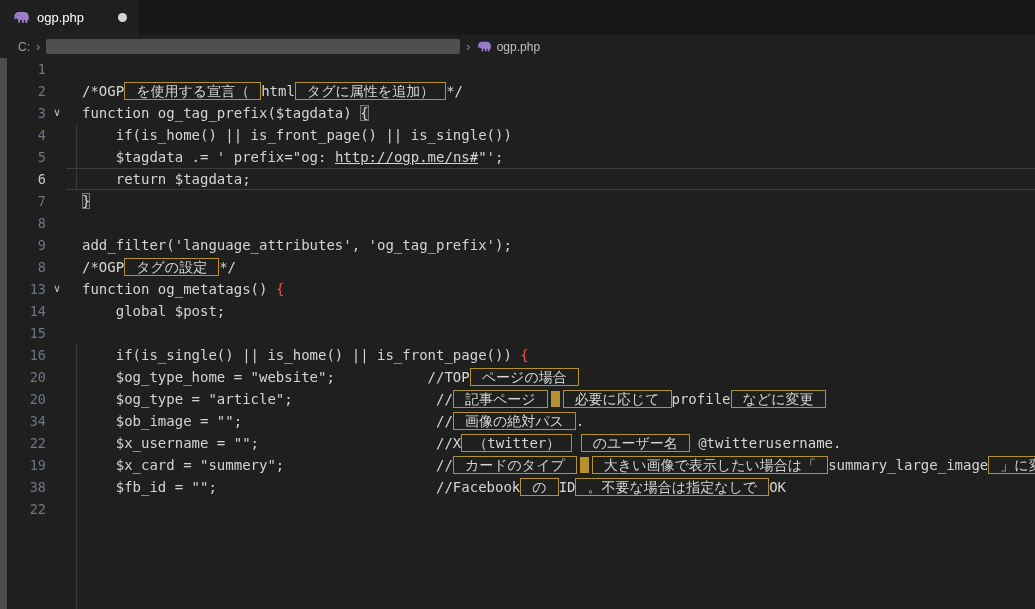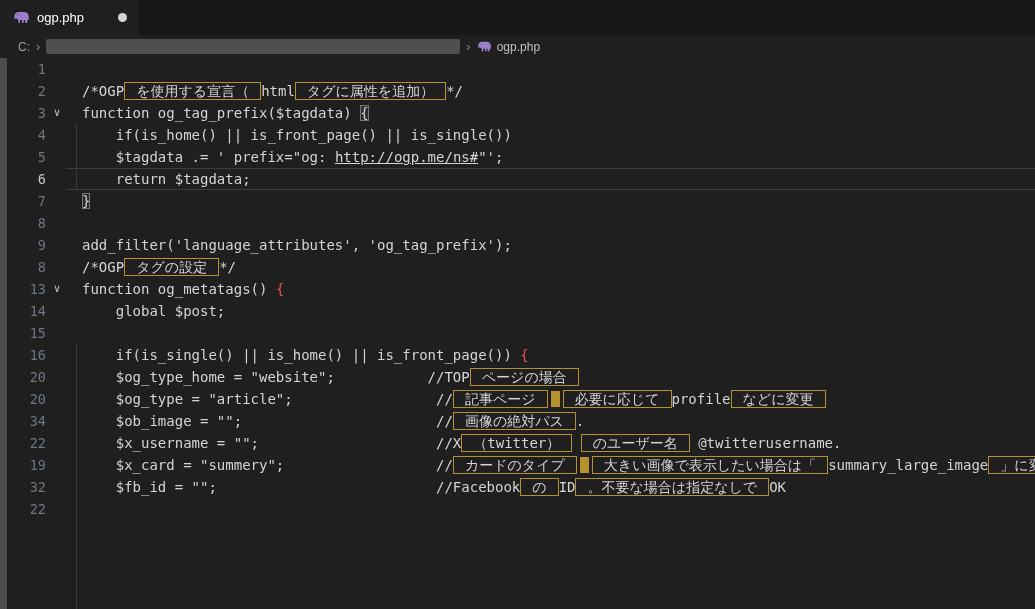--- a/index.html
+++ b/index.html
@@ -94,16 +94,16 @@
       <div class="line"><div class="lnum">8</div><div class="chev"></div><div class="code"><span>/*OGP</span><span class="zen">タグの設定</span><span>*/</span></div></div>
       <div class="line"><div class="lnum">13</div><div class="chev">∨</div><div class="code"><span>function og_metatags() </span><span class="redbr">{</span></div></div>
       <div class="line"><div class="lnum">14</div><div class="chev"></div><div class="code"><span>    global $post;</span></div></div>
       <div class="line"><div class="lnum">15</div><div class="chev"></div><div class="code"></div></div>
       <div class="line"><div class="lnum">16</div><div class="chev"></div><div class="code"><span>    if(is_single() || is_home() || is_front_page()) </span><span class="redbr">{</span></div></div>
       <div class="line"><div class="lnum">20</div><div class="chev"></div><div class="code"><span>    $og_type_home = "website";           //TOP</span><span class="zen">ページの場合</span></div></div>
       <div class="line"><div class="lnum">20</div><div class="chev"></div><div class="code"><span>    $og_type = "article";                 //</span><span class="zen">記事ページ</span><span class="zsp"></span><span class="zen">必要に応じて</span><span>profile</span><span class="zen">などに変更</span></div></div>
       <div class="line"><div class="lnum">34</div><div class="chev"></div><div class="code"><span>    $ob_image = "";                       //</span><span class="zen">画像の絶対パス</span><span>.</span></div></div>
       <div class="line"><div class="lnum">22</div><div class="chev"></div><div class="code"><span>    $x_username = "";                     //X</span><span class="zen">（twitter）</span><span> </span><span class="zen">のユーザー名</span><span> @twitterusername.</span></div></div>
       <div class="line"><div class="lnum">19</div><div class="chev"></div><div class="code"><span>    $x_card = "summery";                  //</span><span class="zen">カードのタイプ</span><span class="zsp"></span><span class="zen">大きい画像で表示したい場合は「</span><span>summary_large_image</span><span class="zen">」に変更</span></div></div>
-      <div class="line"><div class="lnum">32</div><div class="chev"></div><div class="code"><span>    $fb_id = "";                          //Facebook</span><span class="zen">の</span><span>ID</span><span class="zen">。不要な場合は指定なしで</span><span>OK</span></div></div>
+      <div class="line"><div class="lnum">38</div><div class="chev"></div><div class="code"><span>    $fb_id = "";                          //Facebook</span><span class="zen">の</span><span>ID</span><span class="zen">。不要な場合は指定なしで</span><span>OK</span></div></div>
       <div class="line"><div class="lnum">22</div><div class="chev"></div><div class="code"></div></div>
     </div>
 </div>
 
 </body></html>

